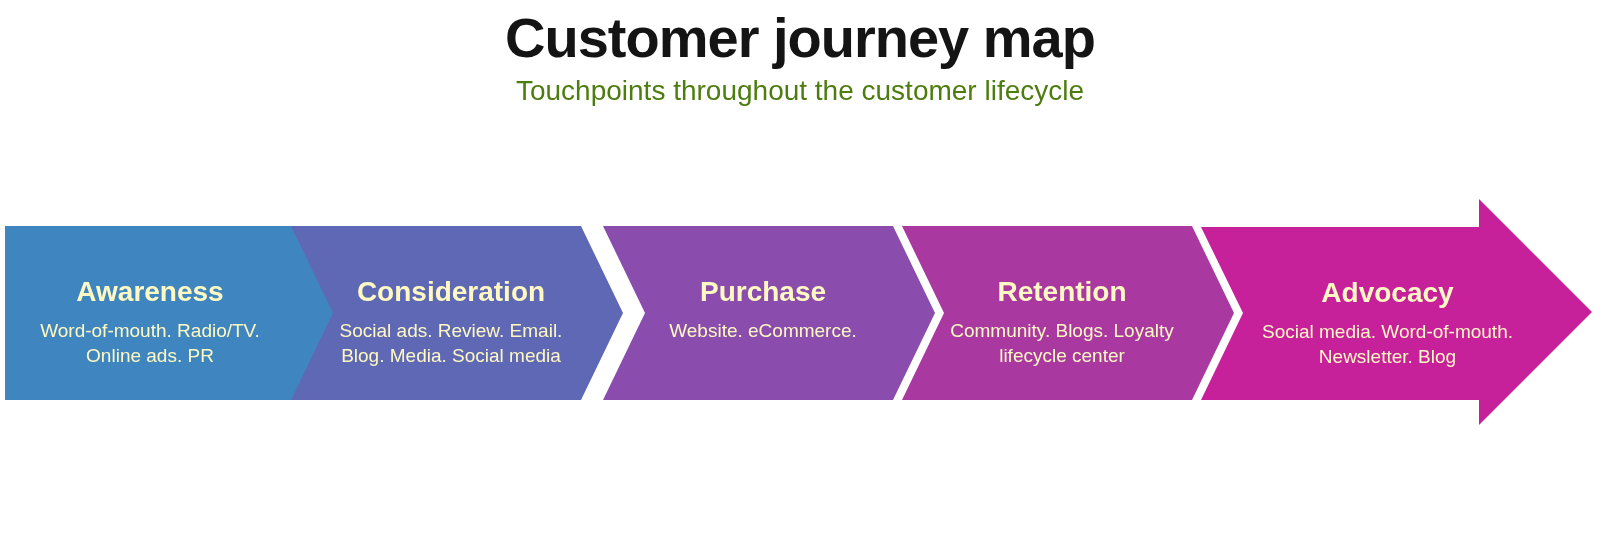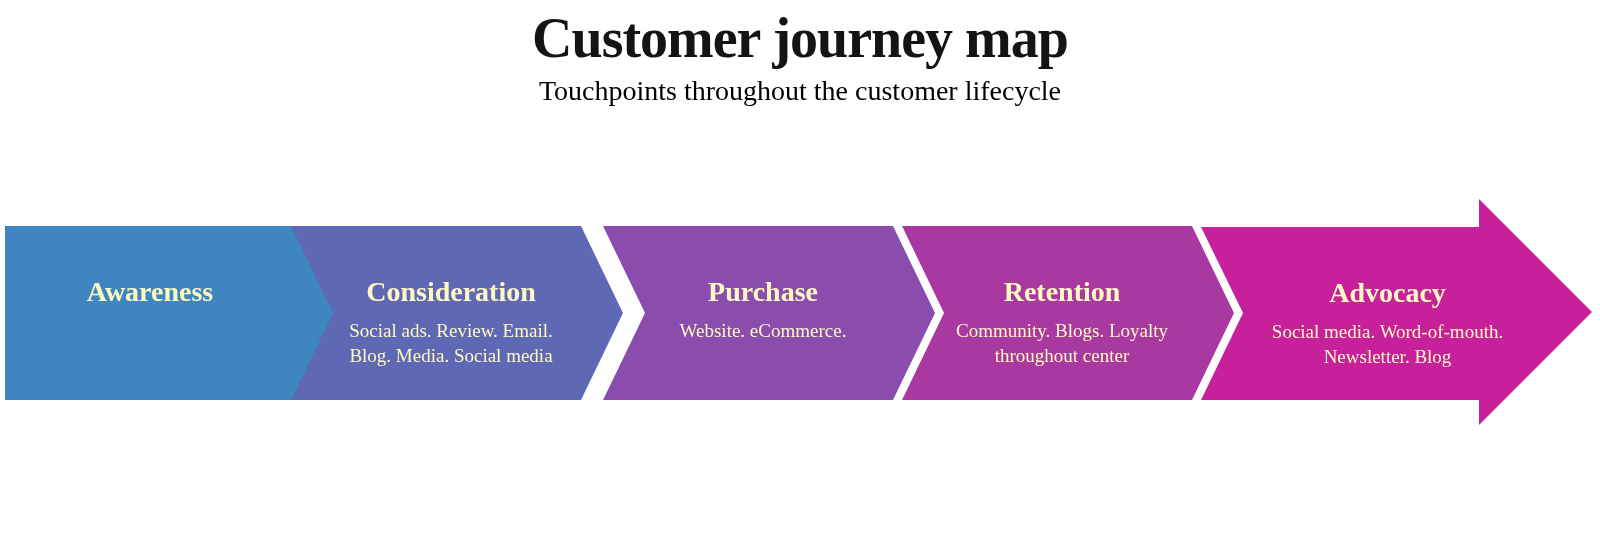--- a/index.html
+++ b/index.html
@@ -1,33 +1,33 @@
 <!DOCTYPE html>
 <html><head>
 <meta charset="utf-8">
 <style>
   html,body{margin:0;padding:0;background:#ffffff;}
   .canvas{
     position:relative;
     width:1600px;height:455px;
     background:#ffffff;
-    font-family:Liberation Serif, serif;
+    font-family:Liberation Sans, sans-serif;
     overflow:hidden;
   }
   
   .header{position:absolute;left:0;top:6px;width:100%;text-align:center;}
   .title{
     margin:0;
     font-size:56px;font-weight:600;letter-spacing:-1px;
     color:#141414;line-height:64px;
   }
   .subtitle{
     margin:4px 0 0;
     font-size:28px;font-weight:400;
-    color:#000000;line-height:34px;
+    color:#4d7c0f;line-height:34px;
   }
   
   .stage{
     position:absolute;top:226px;height:174px;
     color:#fef9c3;
   }
   .stage-inner{text-align:center;padding-top:50px;box-sizing:border-box;}
   .stage-title{
     font-size:28px;font-weight:700;line-height:32px;
     margin:0 0 10px 0;white-space:nowrap;
@@ -60,20 +60,25 @@
   <div class="header">
     <h1 class="title">Customer journey map</h1>
     <p class="subtitle">Touchpoints throughout the customer lifecycle</p>
   </div>
 
   <div>
 
     <div class="stage s1" style="background: rgb(63, 134, 192);">
       <div class="stage-inner">
         <div class="stage-title">Awareness</div>
+        <div class="stage-touchpoints">
+          <span class="tp-line">Word-of-mouth. Radio/TV.</span>
+          <span class="tp-line">Online ads. PR</span>
+
+        </div>
       </div>
     </div>
 
     <div class="stage s2" style="background: rgb(94, 104, 181);">
       <div class="stage-inner">
         <div class="stage-title">Consideration</div>
         <div class="stage-touchpoints">
           <span class="tp-line">Social ads. Review. Email.</span>
           <span class="tp-line">Blog. Media. Social media</span>
 
@@ -89,21 +94,21 @@
 
         </div>
       </div>
     </div>
 
     <div class="stage s4" style="background: rgb(169, 57, 161);">
       <div class="stage-inner">
         <div class="stage-title">Retention</div>
         <div class="stage-touchpoints">
           <span class="tp-line">Community. Blogs. Loyalty</span>
-          <span class="tp-line">throughout center</span>
+          <span class="tp-line">lifecycle center</span>
         </div>
       </div>
     </div>
 
     <div class="stage s5" style="background: rgb(199, 32, 155);">
       <div class="stage-inner">
         <div class="stage-title">Advocacy</div>
         <div class="stage-touchpoints">
           <span class="tp-line">Social media. Word-of-mouth.</span>
           <span class="tp-line">Newsletter. Blog</span>

